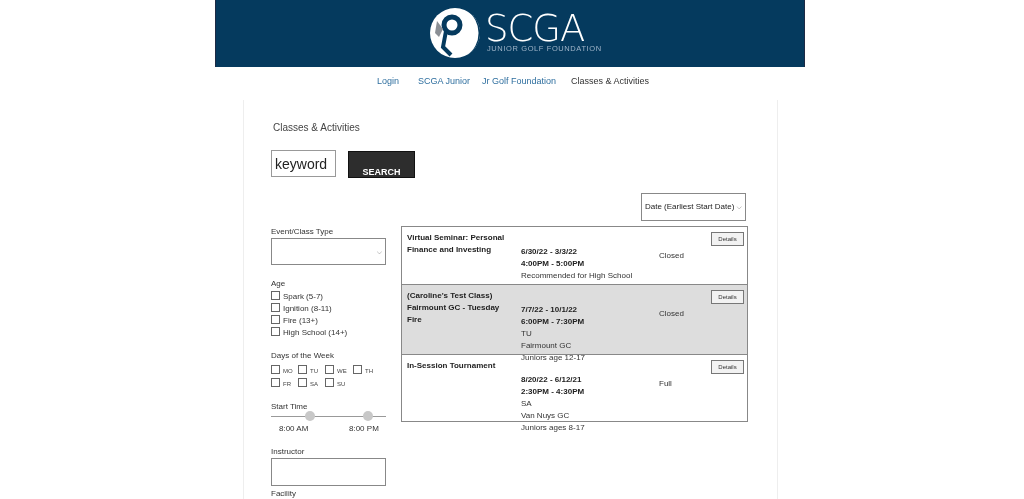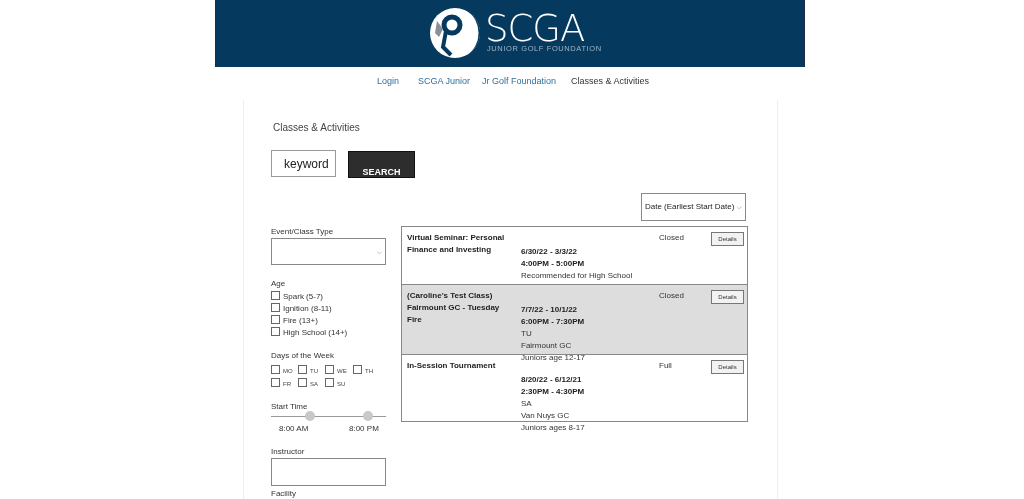--- a/index.html
+++ b/index.html
@@ -43,21 +43,21 @@
   .card {
     position: absolute; left: 243px; top: 100px; width: 533px; height: 420px;
     border-left: 1px solid #eeeeee; border-right: 1px solid #eeeeee;
   }
   .page-title {
     position: absolute; left: 273px; top: 122px; font-size: 10px; color: #444;
   }
   .keyword {
     position: absolute; left: 271px; top: 150px; width: 65px; height: 27px;
     border: 1px solid #999; box-sizing: border-box;
-    font-size: 12px; padding-left: 12px; font-family: "Liberation Sans", sans-serif;
+    font-size: 14px; padding-left: 3px; font-family: "Liberation Sans", sans-serif;
     color: #222; background: #fff;
   }
   .search-btn {
     position: absolute; left: 348px; top: 151px; width: 67px; height: 27px;
     background: #2d2d2d; color: #fff; border: 1px solid #111; box-sizing: border-box;
     font-size: 9px; font-weight: bold; font-family: "Liberation Sans", sans-serif;
     text-align: center; line-height: 25px; padding: 8px;
   }
   .sort-select {
     position: absolute; left: 641px; top: 193px; width: 105px; height: 28px;
@@ -95,21 +95,21 @@
   }
   .row {
     position: absolute; left: 0; width: 345px; box-sizing: border-box;
     font-size: 8px; line-height: 12px; color: #333;
   }
   .row.shaded { background: #dddddd; }
   .row .sep { position: absolute; left: 0; bottom: 0; width: 100%; height: 1px; background: #888; }
   .row .name { position: absolute; left: 5px; top: 5px; width: 108px; font-weight: bold; color: #222; }
   .row .info { position: absolute; left: 119px; top: 19px; width: 130px; }
   .row .info .b { font-weight: bold; color: #222; }
-  .row .status { position: absolute; left: 257px; top: 5px; text-align: right; }
+  .row .status { position: absolute; left: 257px; top: 23px; text-align: right; }
   .details-btn {
     position: absolute; left: 309px; top: 5px; width: 33px; height: 14px;
     border: 1px solid #777; box-sizing: border-box; background: #f2f2f2;
     font-size: 6px; color: #333; text-align: center; line-height: 12px; padding: 0;
     font-family: "Liberation Sans", sans-serif;
   }
 </style>
 </head>
 <body>
 

